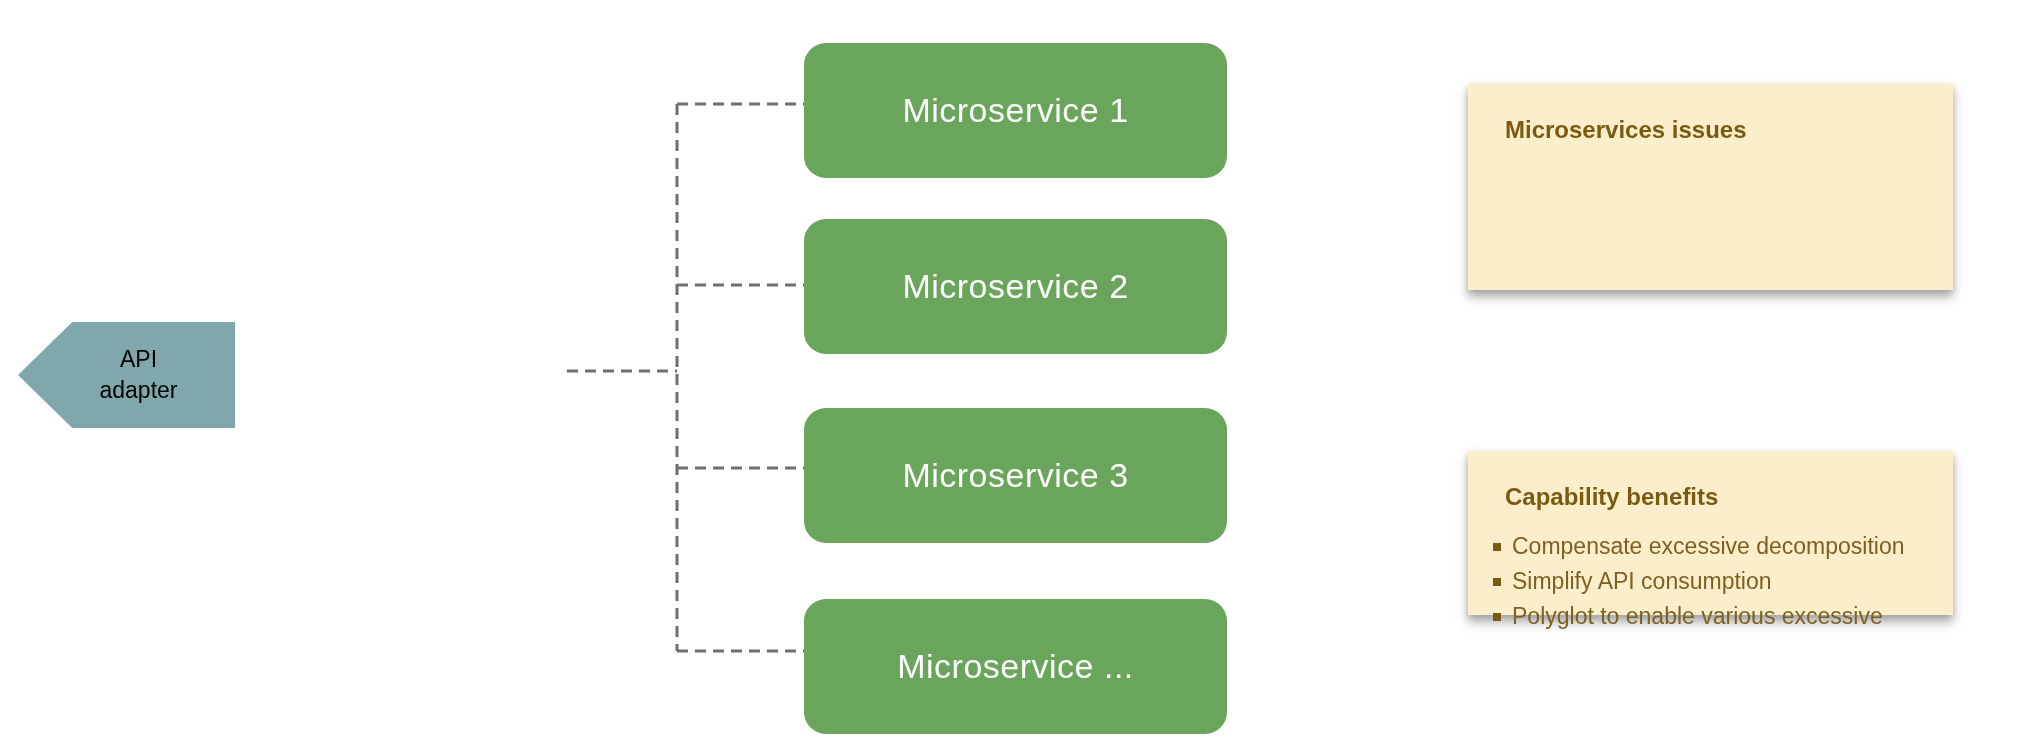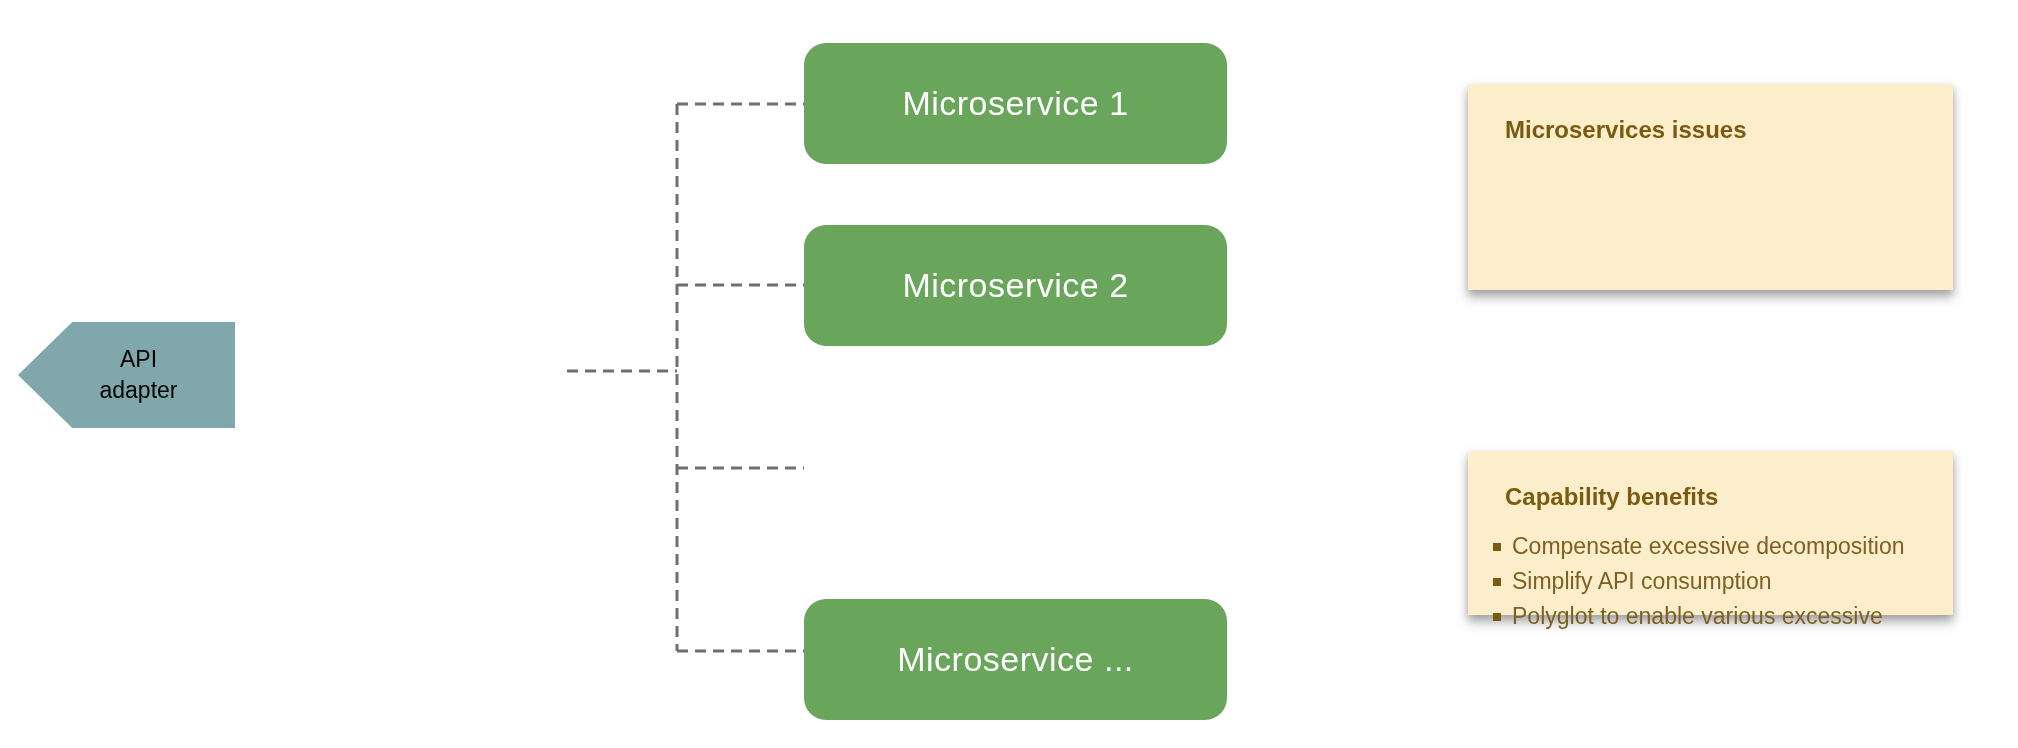--- a/index.html
+++ b/index.html
@@ -45,26 +45,26 @@
     stroke-width:17;stroke-linejoin:round;
   }
   .hex-label{
     position:absolute;inset:0;display:flex;flex-direction:column;
     align-items:center;justify-content:center;
     color:var(--hexagon-text,#1b4650);font-size:33px;line-height:1.32;
     letter-spacing:0.5px;text-align:center;
   }
   
   .msbox{
-    position:absolute;left:804px;width:423px;height:121px;z-index:2;
+    position:absolute;left:804px;width:423px;height:135px;z-index:2;
     background:var(--microservice-green,#6aa55c);border-radius:22px;
     display:flex;align-items:center;justify-content:center;
     color:#ffffff;font-size:34px;letter-spacing:0.5px;
   }
-  .ms1{top:43px;}  .ms2{top:225px;}  .ms3{top:408px;}  .ms4{top:589px;margin-top:10px;}
+  .ms1{top:43px;}  .ms2{top:219px;}  .ms3{top:408px;}  .ms4{top:589px;margin-top:10px;}
   
   .note{
     position:absolute;left:1468px;width:485px;box-sizing:border-box;z-index:2;
     background:var(--note-background,#fdeecb);
     padding:32px 28px 28px 25px;
     box-shadow:0 7px 10px rgba(107,107,107,.55), 0 2px 6px rgba(140,140,140,.3);
   }
   .note1{top:84px;height:206px;}
   .note2{top:451px;height:164px;}
   .note-title{
@@ -95,20 +95,23 @@
     <div class="adapter-label">API adapter</div>
   </div>
 
 
   <div class="msbox ms1">
     <span>Microservice 1</span>
   </div>
   <div class="msbox ms2">
     <span>Microservice 2</span>
   </div>
+  <div class="msbox ms3">
+    <span>Microservice 3</span>
+  </div>
   <div class="msbox ms4">
     <span>Microservice ...</span>
   </div>
 
   <div class="note note1">
     <div class="note-title">Microservices issues</div>
   </div>
 
   <div class="note note2">
     <div class="note-title">Capability benefits</div>

